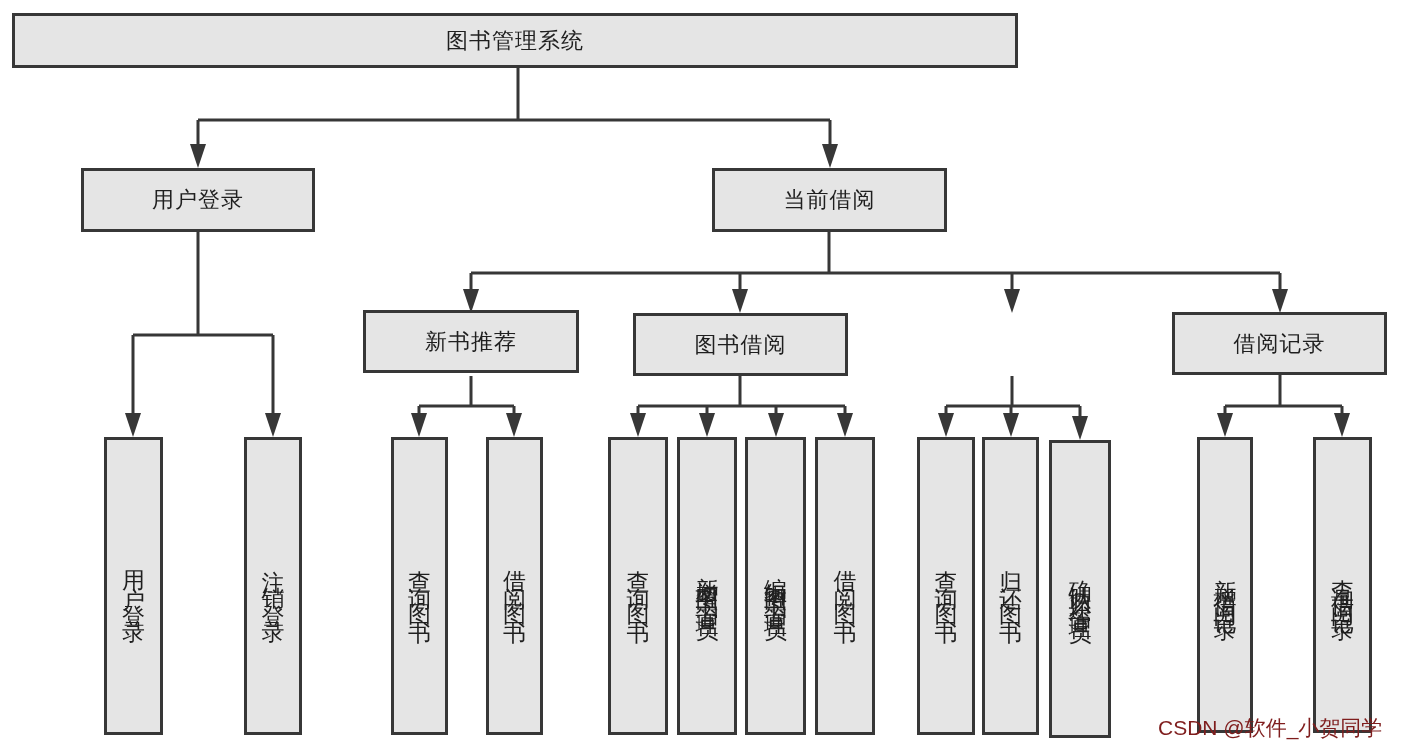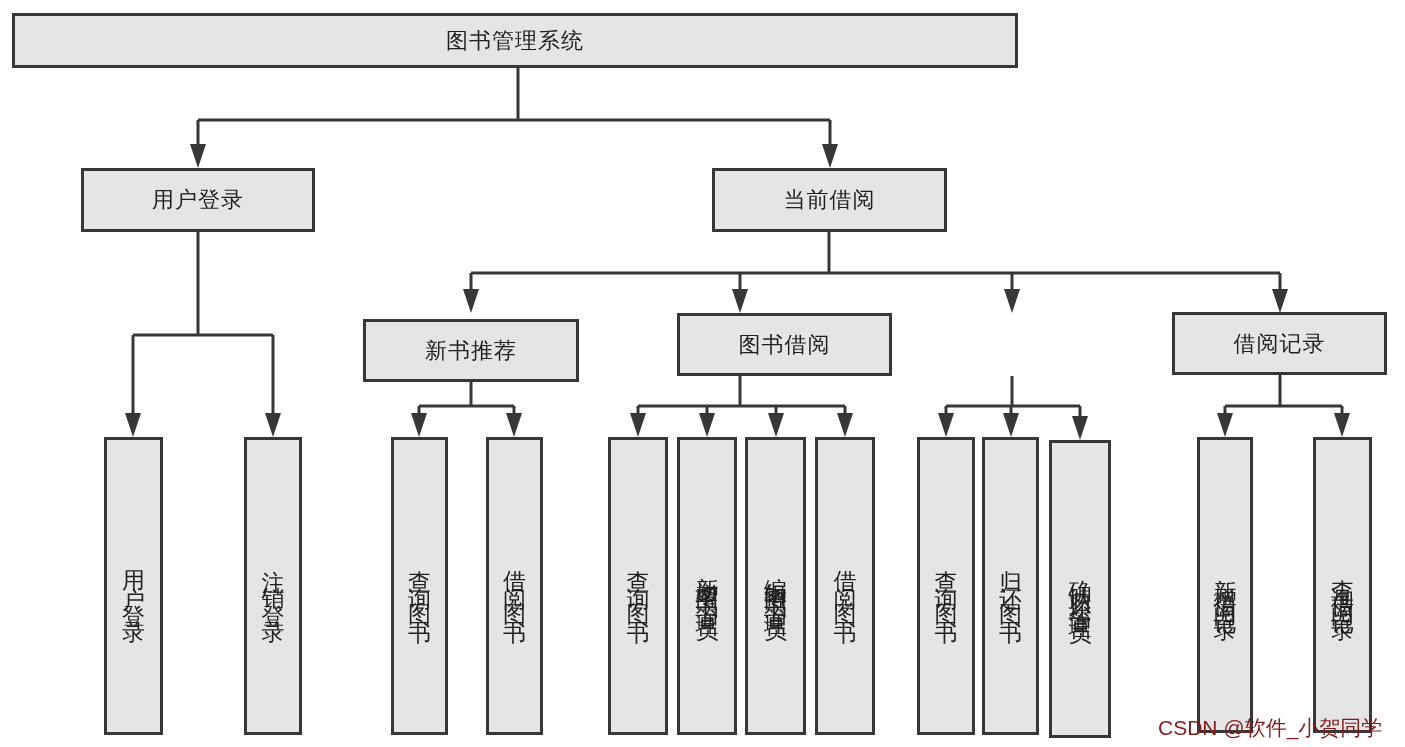--- a/index.html
+++ b/index.html
@@ -105,24 +105,24 @@
     <span class="label">图书管理系统</span>
   </div>
 
   <div class="box hbox" style="left:81px; top:168px; width:234px; height:64px;">
     <span class="label">用户登录</span>
   </div>
   <div class="box hbox" style="left:712px; top:168px; width:235px; height:64px;">
     <span class="label">当前借阅</span>
   </div>
 
-  <div class="box hbox" style="left:363px; top:319px; width:216px; height:63px;">
+  <div class="box hbox" style="left:363px; top:310px; width:216px; height:63px;">
     <span class="label">新书推荐</span>
   </div>
-  <div class="box hbox" style="left:633px; top:313px; width:215px; height:63px;margin-left:44px;">
+  <div class="box hbox" style="left:633px; top:313px; width:215px; height:63px;">
     <span class="label">图书借阅</span>
   </div>
   <div class="box hbox" style="left:1172px; top:312px; width:215px; height:63px;">
     <span class="label">借阅记录</span>
   </div>
 
   <div class="box leaf ls-lg" style="left:104px; top:437px; width:59px; height:298px;">
     <span class="label">用户登录</span>
   </div>
   <div class="box leaf ls-lg" style="left:244px; top:437px; width:58px; height:298px;">

